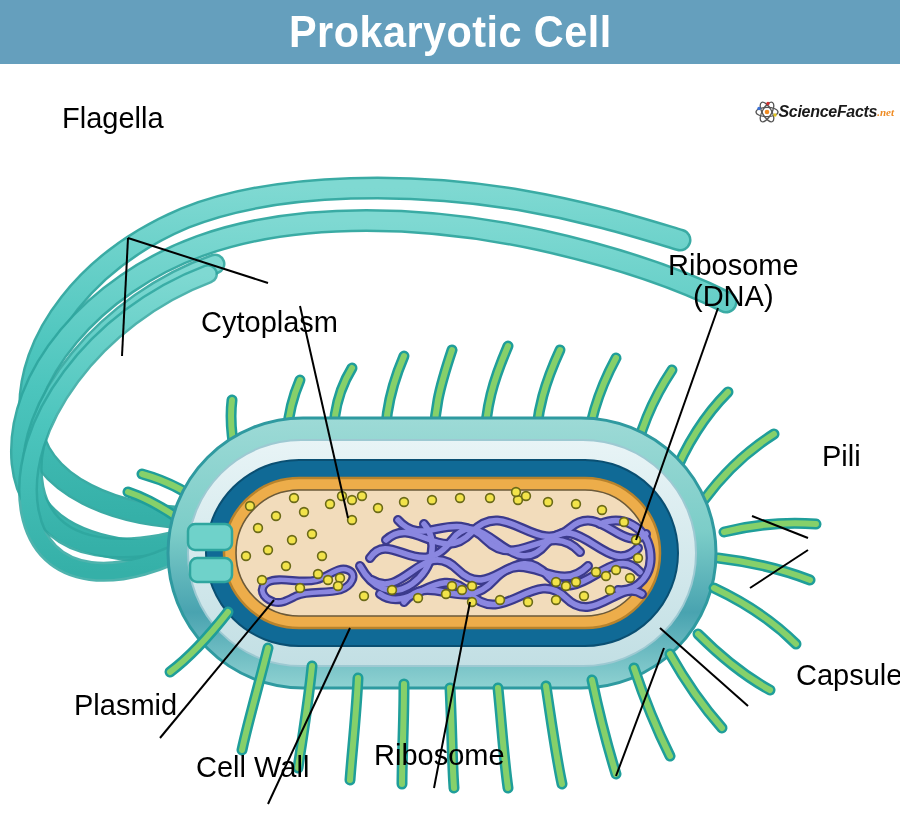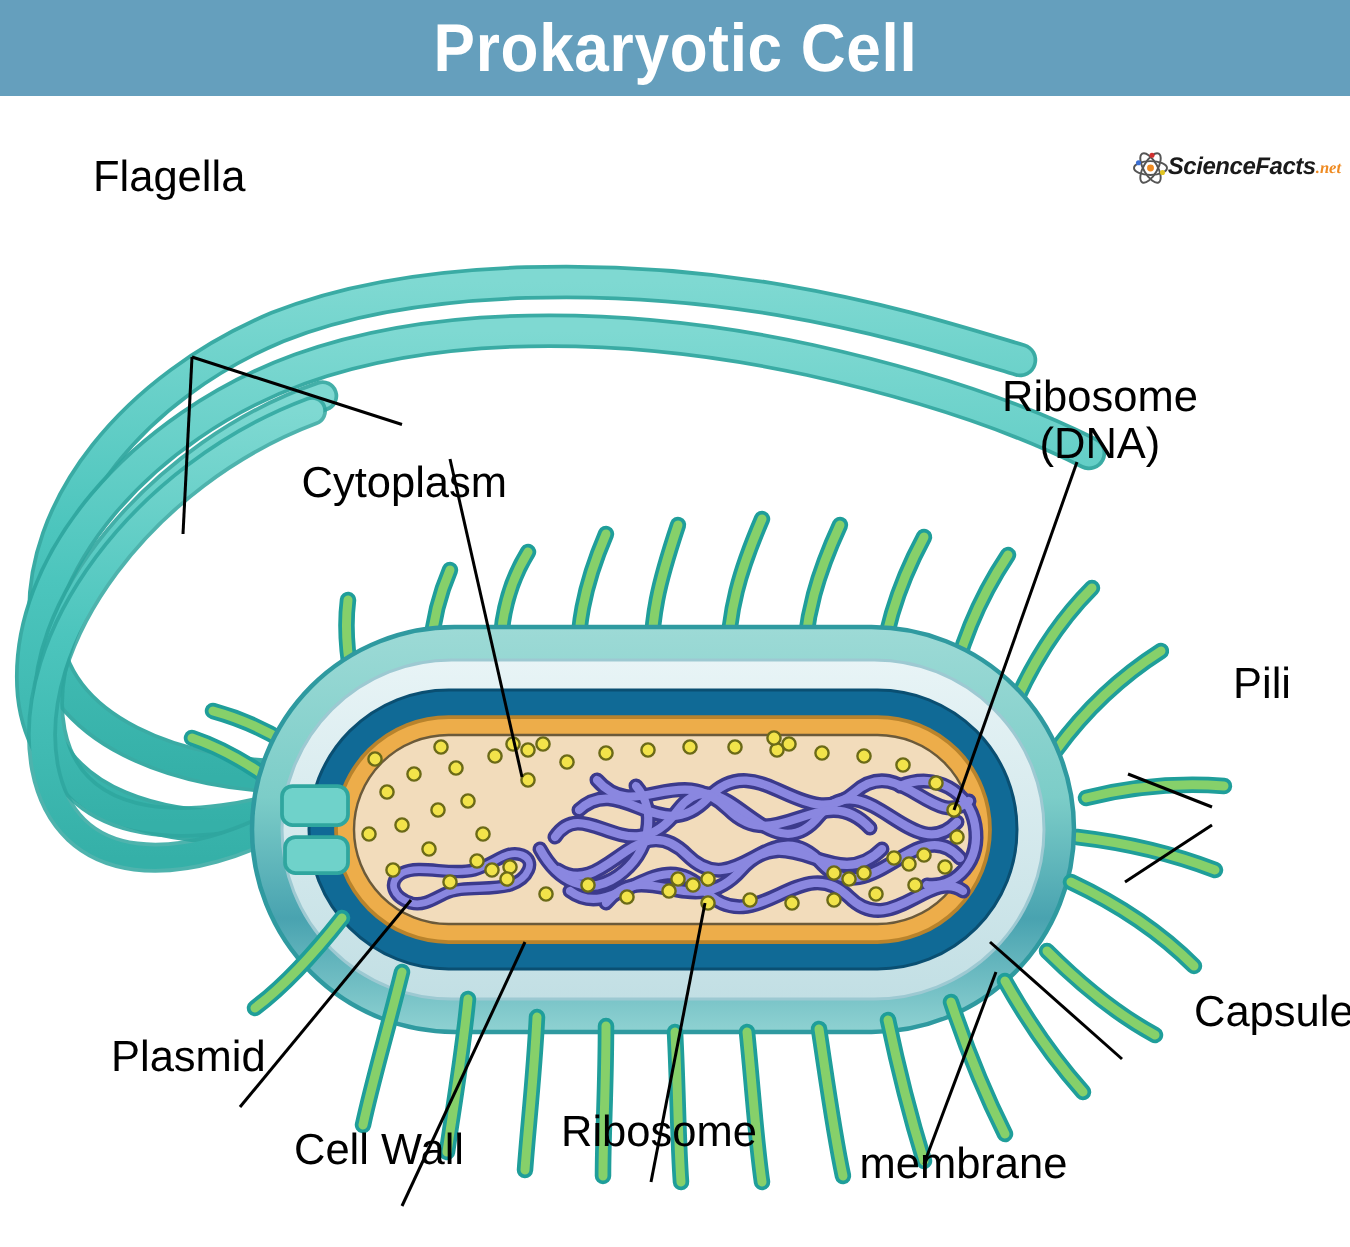--- a/index.html
+++ b/index.html
@@ -282,14 +282,13 @@
   <span>Ribosome</span><br>
   <span>(DNA)</span>
 </div>
 <div class="lbl" style="left:822px; top:441px;">Pili</div>
 <div class="lbl" style="left:752px; top:660px;margin-left:44px;">Capsule</div>
 <div class="lbl" style="left:74px; top:690px;">Plasmid</div>
 <div class="lbl" style="left:182px; top:752px;margin-left:14px;">Cell Wall</div>
 <div class="lbl" style="left:374px; top:740px;">Ribosome</div>
 <div class="lbl ctr" style="left:573px; top:730px;">
   <br>
-  <span>membrane</span>
 </div>
 
 </body></html>

